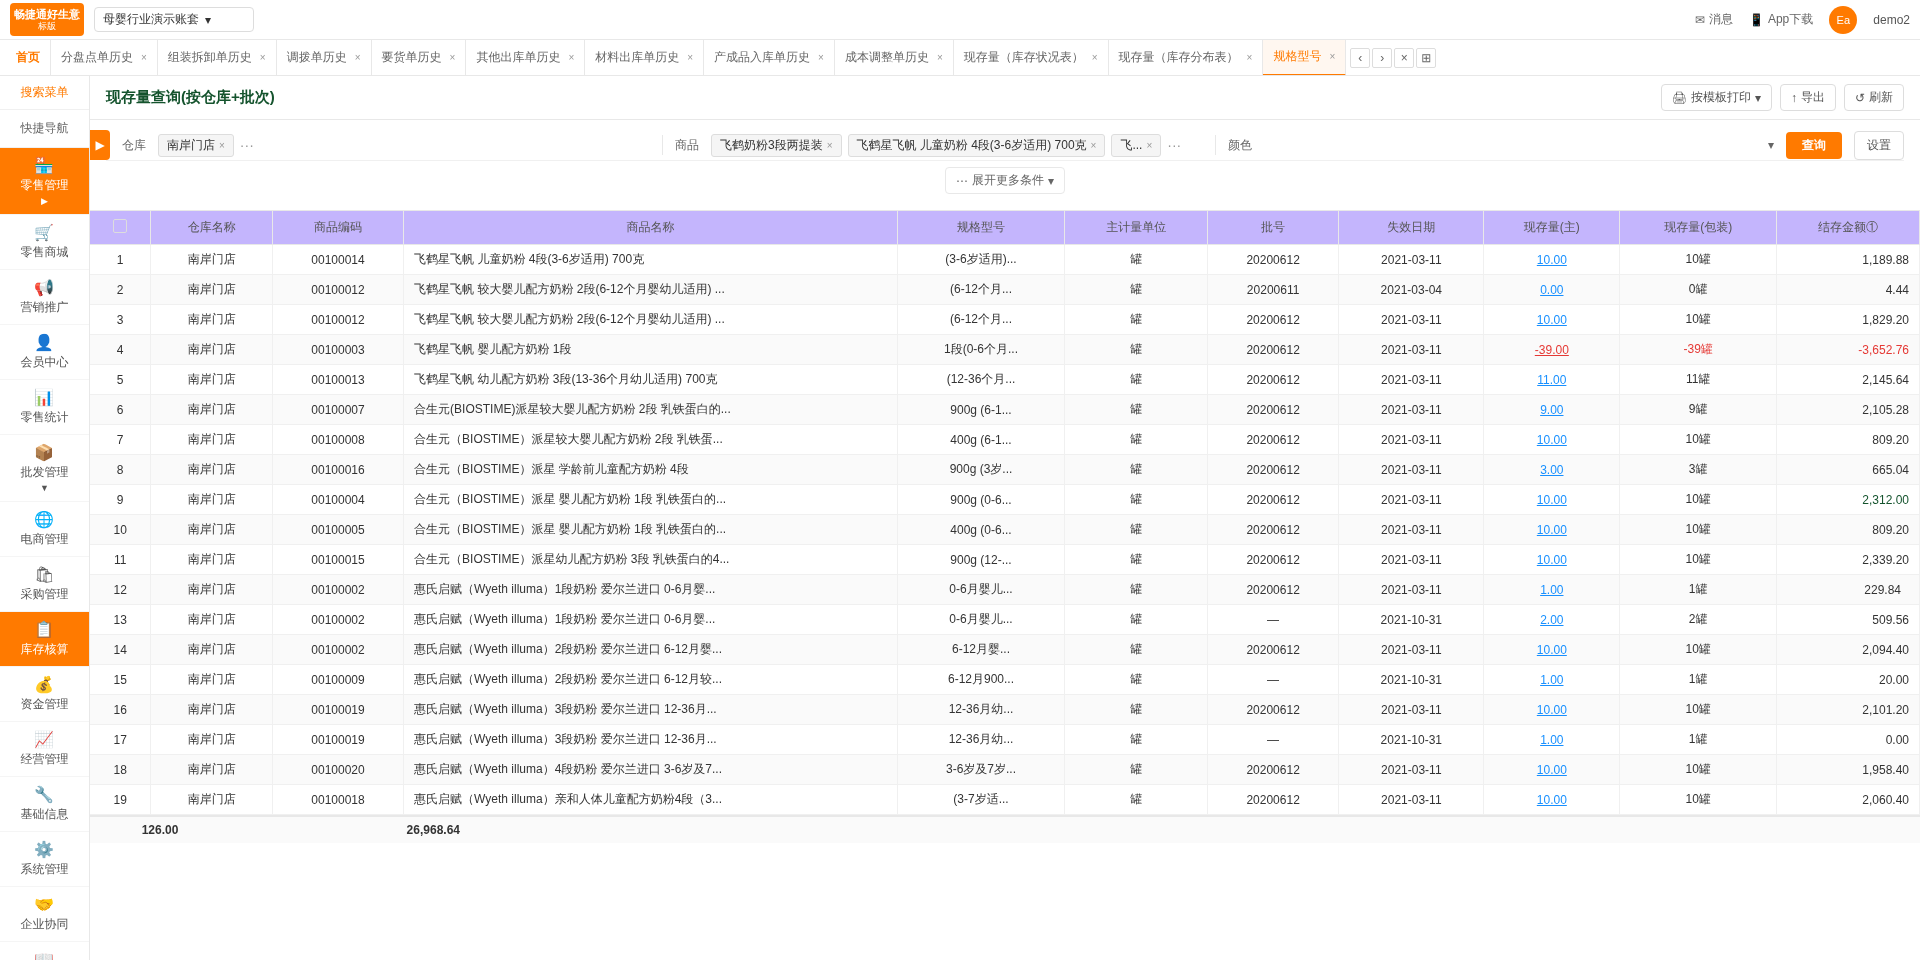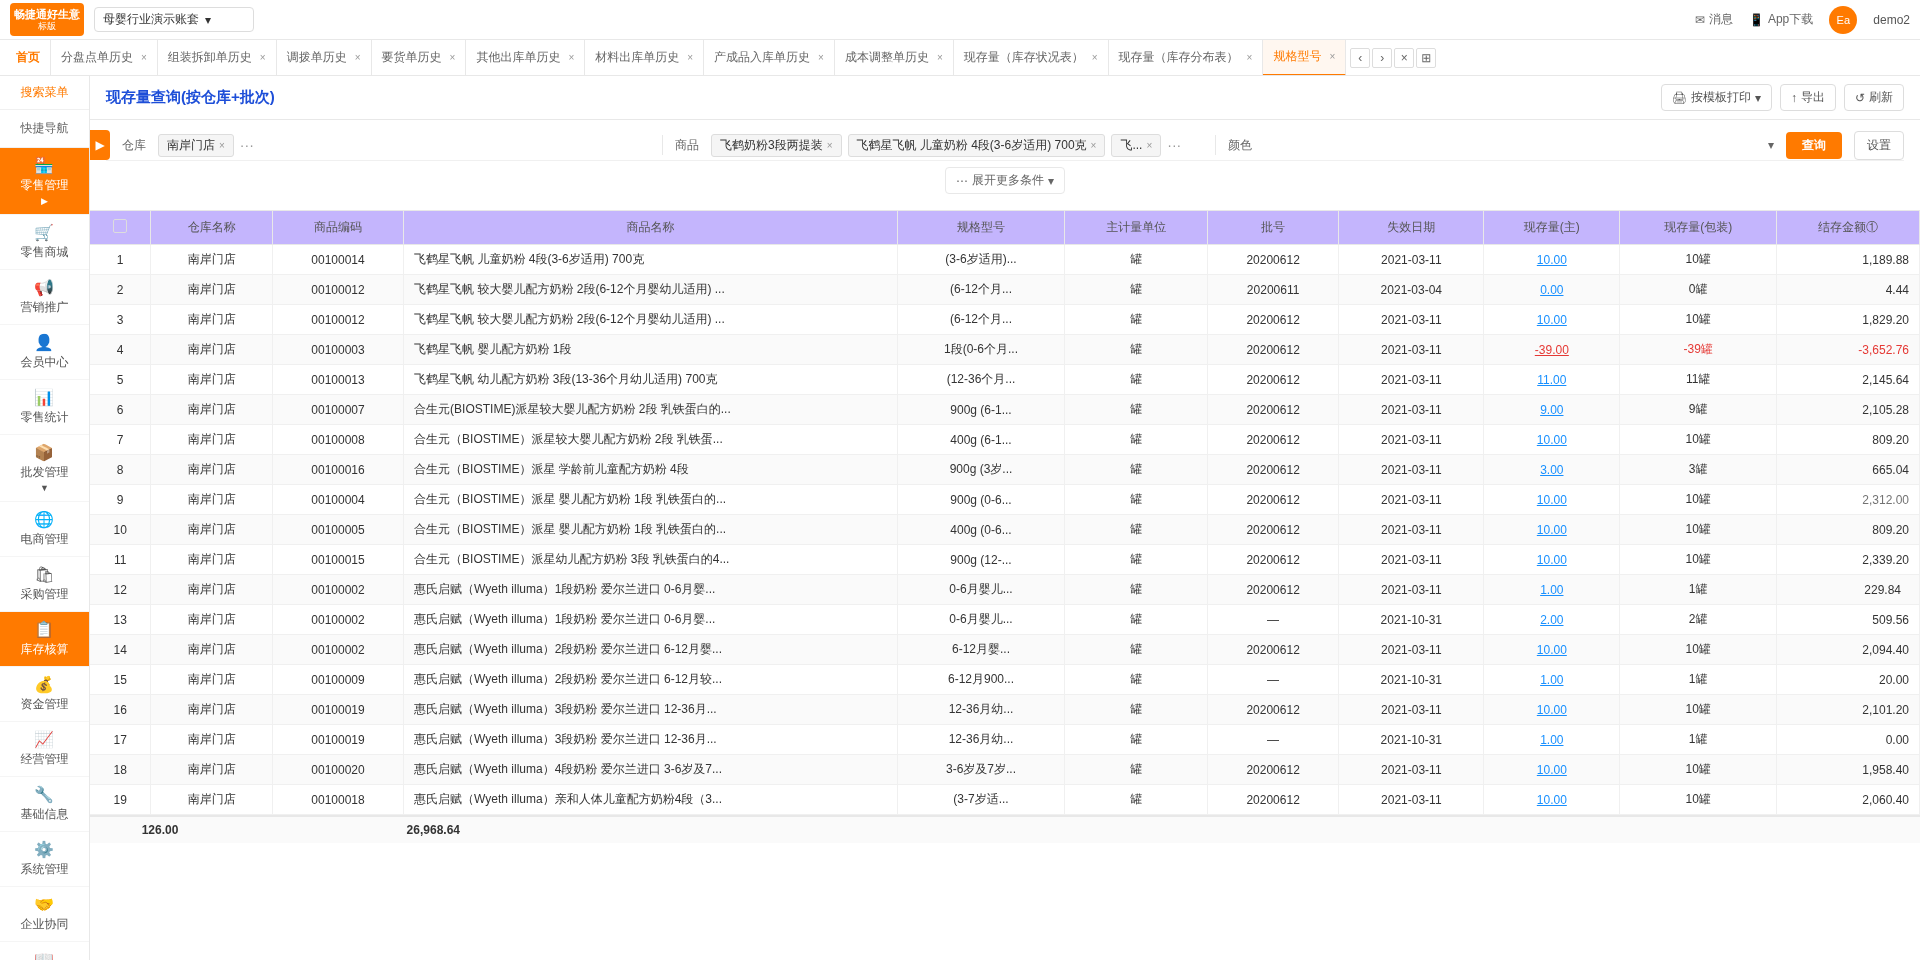--- a/index.html
+++ b/index.html
@@ -65,21 +65,21 @@
     .sidebar-item .icon { font-size: 16px; }
 
     
     .content { flex: 1; display: flex; flex-direction: column; overflow: hidden; }
 
     
     .page-header {
       display: flex; align-items: center; justify-content: space-between;
       padding: 8px 16px; background: #fff; border-bottom: 1px solid #e8e8e8;
     }
-    .page-title { font-size: 15px; font-weight: bold; color: #1d4ed8; }
+    .page-title { font-size: 15px; font-weight: bold; color: #14532d; }
     .page-actions { display: flex; align-items: center; gap: 8px; }
     .btn-template { display: flex; align-items: center; gap: 4px; border: 1px solid #ddd; border-radius: 4px; padding: 4px 10px; cursor: pointer; color: #555; font-size: 12px; background: #fff; }
     .btn-export { display: flex; align-items: center; gap: 4px; border: 1px solid #ddd; border-radius: 4px; padding: 4px 10px; cursor: pointer; color: #555; font-size: 12px; background: #fff; }
     .btn-refresh { display: flex; align-items: center; gap: 4px; border: 1px solid #ddd; border-radius: 4px; padding: 4px 10px; cursor: pointer; color: #555; font-size: 12px; background: #fff; }
 
     
     .filter-bar {
       background: #fff; padding: 10px 16px; border-bottom: 1px solid #e8e8e8;
     }
     .filter-row { display: flex; align-items: center; gap: 12px; flex-wrap: wrap; }
@@ -499,21 +499,21 @@
       <td>9</td>
       <td>南岸门店</td>
       <td>00100004</td>
       <td class="text-left" style="max-width:280px;overflow:hidden;text-overflow:ellipsis;">合生元（BIOSTIME）派星 婴儿配方奶粉 1段 乳铁蛋白的...</td>
       <td>900g (0-6...</td>
       <td>罐</td>
       <td>20200612</td>
       <td>2021-03-11</td>
       <td style="color:#1890ff;text-decoration:underline;cursor:pointer;">10.00</td>
       <td style="color:#333;">10罐</td>
-      <td style="text-align:right;padding-right:10px;color:#737373;">2,312.00</td>
+      <td style="text-align:right;padding-right:10px;color:#14532d;">2,312.00</td>
     </tr>
             <tr style="background: rgb(250, 250, 250);">
       <td>10</td>
       <td>南岸门店</td>
       <td>00100005</td>
       <td class="text-left" style="max-width:280px;overflow:hidden;text-overflow:ellipsis;">合生元（BIOSTIME）派星 婴儿配方奶粉 1段 乳铁蛋白的...</td>
       <td>400g (0-6...</td>
       <td>罐</td>
       <td>20200612</td>
       <td>2021-03-11</td>

